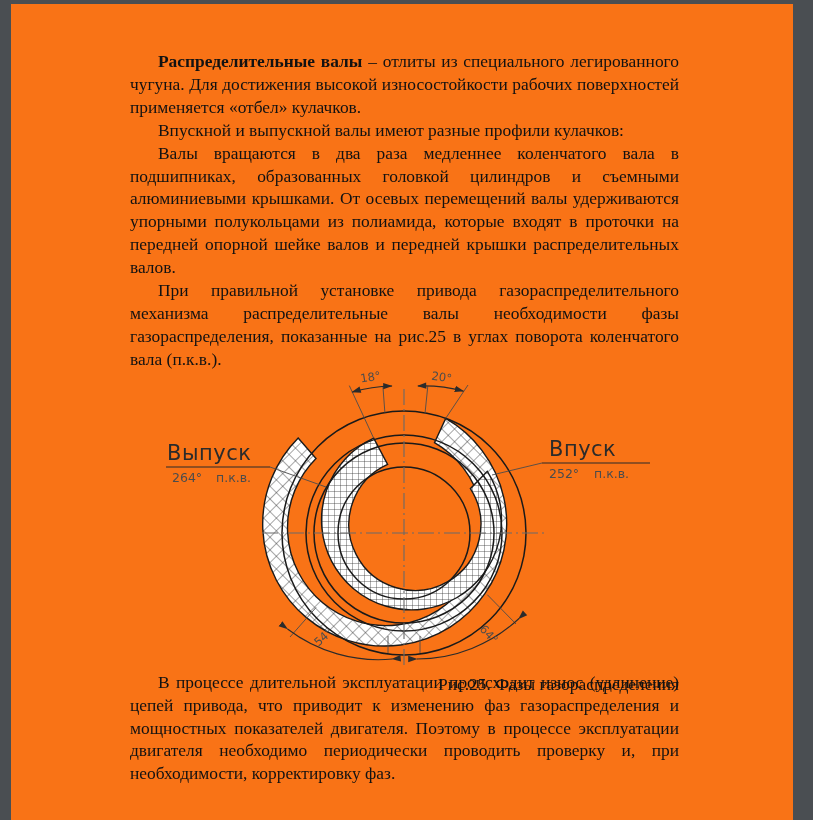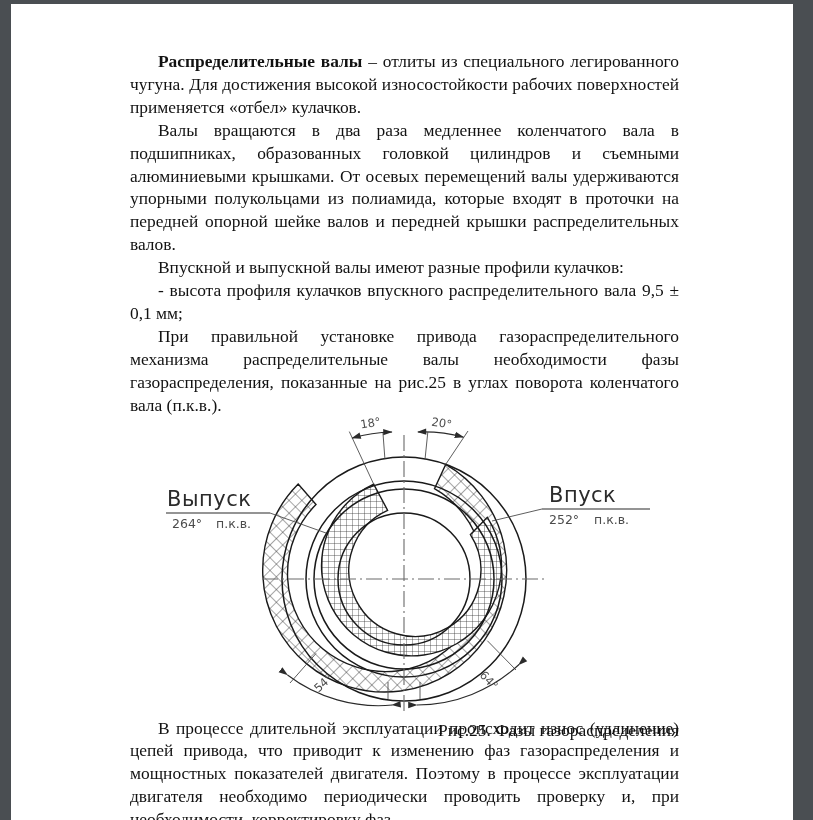--- a/index.html
+++ b/index.html
@@ -7,21 +7,21 @@
   body{
     width:813px;height:820px;
     background:#4a4e52;
     font-family:"Liberation Serif", serif;
     overflow:hidden;
   }
   #page{
     position:absolute;
     left:11px; top:4px;
     width:782px; height:816px;
-    background:#ffffff;
+    background:#f97316;
     box-sizing:border-box;
     overflow:hidden;
   }
   .doc-body{
     position:absolute;
     left:119px;
     top:46px;
     width:549px;
   }
   p.para{
@@ -70,25 +70,24 @@
 </style>
 </head>
 <body>
 
 <div id="page">
 
   <div class="doc-body">
 
     <p class="para"><b>Распределительные валы</b><span> – отлиты из специального легированного чугуна. Для достижения высокой износостойкости рабочих поверхностей применяется «отбел» кулачков.</span></p>
 
+    <p class="para">Впускной и выпускной валы имеют разные профили кулачков:</p>
+
     <p class="para">Валы вращаются в два раза медленнее коленчатого вала в подшипниках, образованных головкой цилиндров и съемными алюминиевыми крышками. От осевых перемещений валы удерживаются упорными полукольцами из полиамида, которые входят в проточки на передней опорной шейке валов и передней крышки распределительных валов.</p>
 
-    <p class="para">Впускной и выпускной валы имеют разные профили кулачков:</p>
-
-    <p class="para">- высота профиля кулачков впускного распределительного вала 9,5 ± 0,1 мм;</p>
 
 
     <p class="para">При правильной установке привода газораспределительного механизма распределительные валы необходимости фазы газораспределения, показанные на рис.25 в углах поворота коленчатого вала (п.к.в.).</p>
 
     <div class="fig-wrap">
       <svg class="tech" width="549" height="300" viewBox="0 0 549 300">
         <defs>
 
           <pattern id="gridHatch" width="6" height="6" patternUnits="userSpaceOnUse">
             <rect width="6" height="6" fill="#ffffff"></rect>

